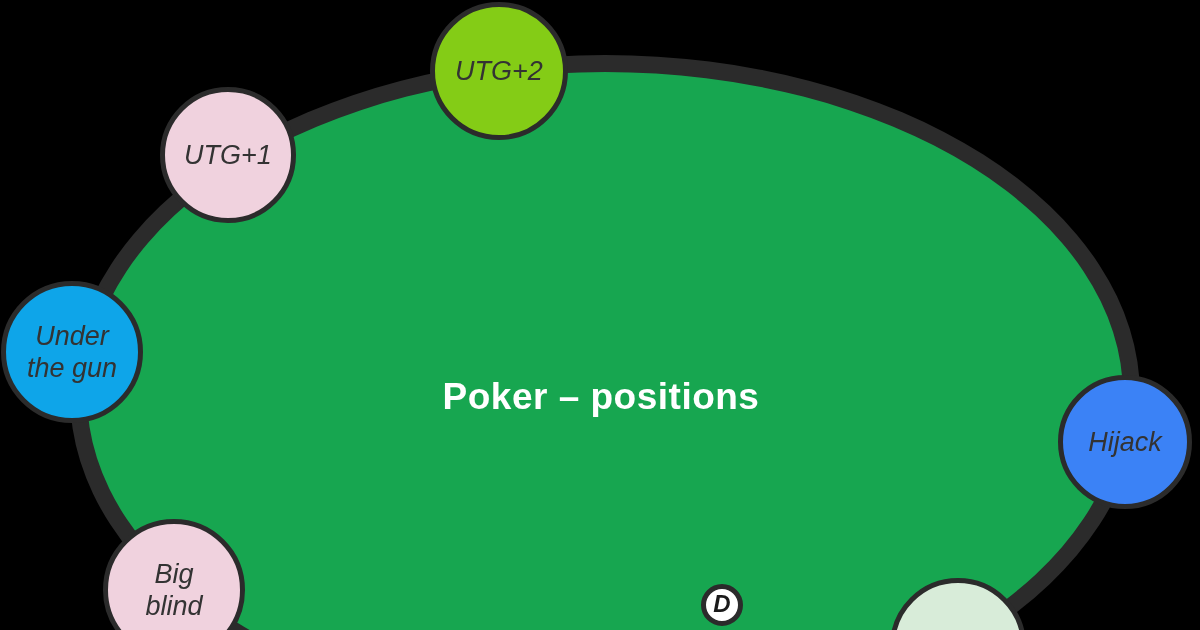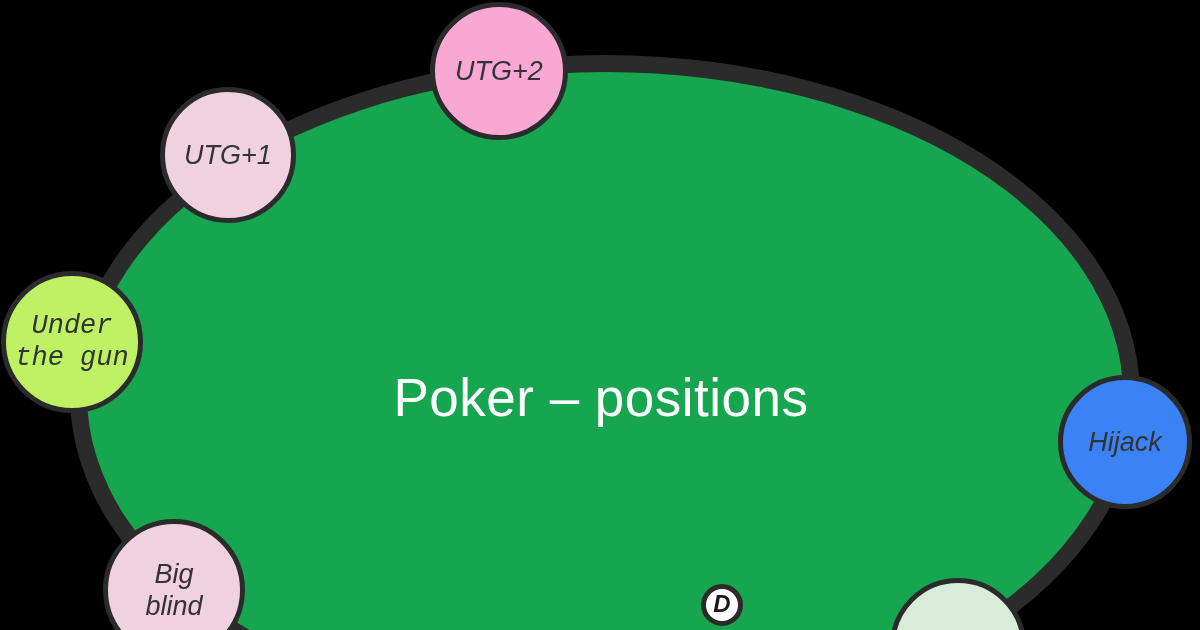--- a/index.html
+++ b/index.html
@@ -22,22 +22,22 @@
     background: var(--table-fill, #17a650);
     border-style: solid;
     border-color: var(--outline, #2b2b2b);
   }
   .table-title {
     position: absolute;
     left: 601px;
     top: 397px;
     transform: translate(-50%, -50%);
     color: var(--title-text, #fff);
-    font-size: 53px;
-    font-weight: 400;
+    font-size: 37px;
+    font-weight: 700;
     white-space: nowrap;
     letter-spacing: 0.5px;
   }
   .seat {
     position: absolute;
     box-sizing: border-box;
     border-radius: 50%;
     border: 5px solid var(--outline, #2b2b2b);
     display: flex;
     align-items: center;
@@ -71,28 +71,28 @@
 </style>
 </head>
 <body>
 
 <div class="stage">
   <div class="table-ellipse" style="left: 70px; top: 55px; width: 1070px; height: 680px; border-width: 17px;"></div>
   <div class="table-title">Poker – positions</div>
   <div class="dealer-button" style="left: 701px; top: 584px; width: 42px; height: 42px;">
     <span class="dealer-label">D</span>
   </div>
-<div class="seat" style="left: 1px; top: 271px; width: 142px; height: 142px; background: #bef264; font-family: Liberation Mono, monospace;">
+<div class="seat" style="left: 1px; top: 281px; width: 142px; height: 142px; background: #0ea5e9;">
     <span class="seat-label">Under
 the gun</span>
   </div>
     <div class="seat" style="left: 160px; top: 87px; width: 136px; height: 136px; background: rgb(240, 210, 222);">
     <span class="seat-label">UTG+1</span>
   </div>
-    <div class="seat" style="left: 430px; top: 2px; width: 138px; height: 138px; background: #f9a8d4;">
+    <div class="seat" style="left: 430px; top: 2px; width: 138px; height: 138px; background: #84cc16;">
     <span class="seat-label">UTG+2</span>
   </div>
     <div class="seat" style="left: 1058px; top: 375px; width: 134px; height: 134px; background: #3b82f6;">
     <span class="seat-label">Hijack</span>
   </div>
     <div class="seat" style="left: 103px; top: 519px; width: 142px; height: 142px; background: rgb(240, 210, 222);">
     <span class="seat-label">Big
 blind</span>
   </div>
     <div class="seat" style="left: 890px; top: 578px; width: 136px; height: 136px; background: rgb(216, 236, 217);">

